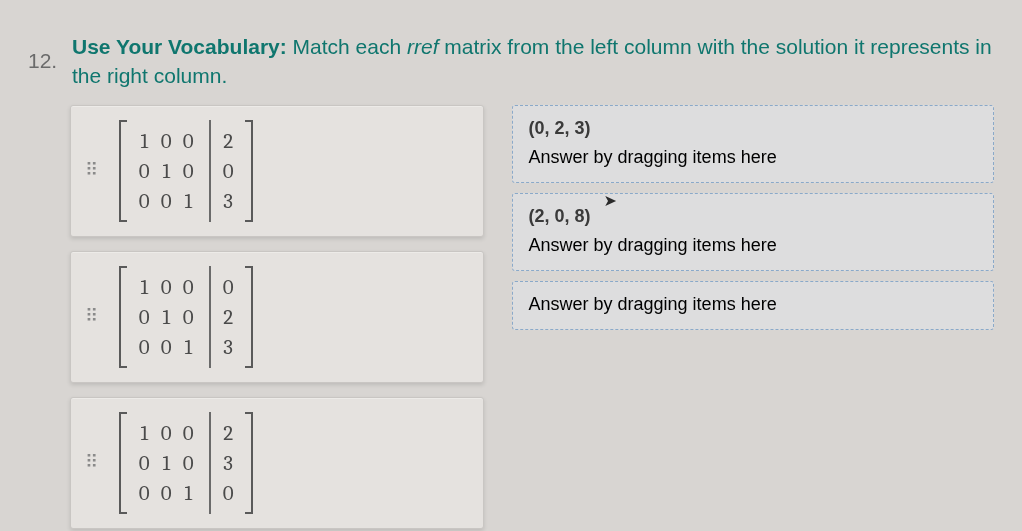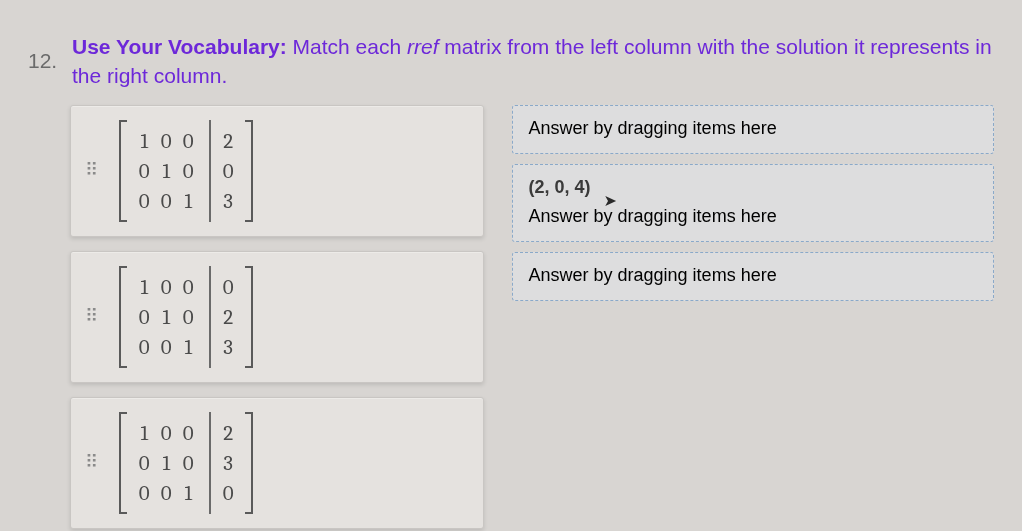--- a/index.html
+++ b/index.html
@@ -7,21 +7,21 @@
     width: 1022px;
     height: 531px;
     background: #d8d5d2;
     font-family: "Segoe UI", Arial, sans-serif;
     color: #4a4a4a;
     padding: 32px 28px 0 28px;
     overflow: hidden;
   }
   .question-row { display: flex; align-items: center; gap: 14px; margin-bottom: 6px; }
   .qnum { color: #6b6b6b; font-size: 21px; min-width: 30px; }
-  .qtext { font-size: 21px; color: #6d28d9; line-height: 1.4; }
+  .qtext { font-size: 21px; color: #0f766e; line-height: 1.4; }
   .qtext .bold { font-weight: 700; }
   .qtext .italic { font-style: italic; }
   .content {
     display: flex;
     gap: 28px;
     margin-left: 42px;
     margin-top: 14px;
   }
   .left-col { width: 420px; display: flex; flex-direction: column; gap: 14px; }
   .right-col { width: 490px; display: flex; flex-direction: column; gap: 10px; }
@@ -194,24 +194,25 @@
           </div>
         </div>
         <div class="bracket-right"></div>
       </div>
     </div>
 
   </div>
 
   <div class="right-col">
     <div class="drop-target">
+      <div class="drop-label">(0, 2, 3)</div>
       <div class="drop-placeholder">Answer by dragging items here</div>
     </div>
     <span class="cursor-arrow" style="left:92px; top:86px;">➤</span>
     <div class="drop-target">
-      <div class="drop-label">(2, 0, 4)</div>
+      <div class="drop-label">(2, 0, 8)</div>
       <div class="drop-placeholder">Answer by dragging items here</div>
     </div>
     <div class="drop-target">
       <div class="drop-placeholder">Answer by dragging items here</div>
     </div>
   </div>
 </div>
 
 </body></html>

